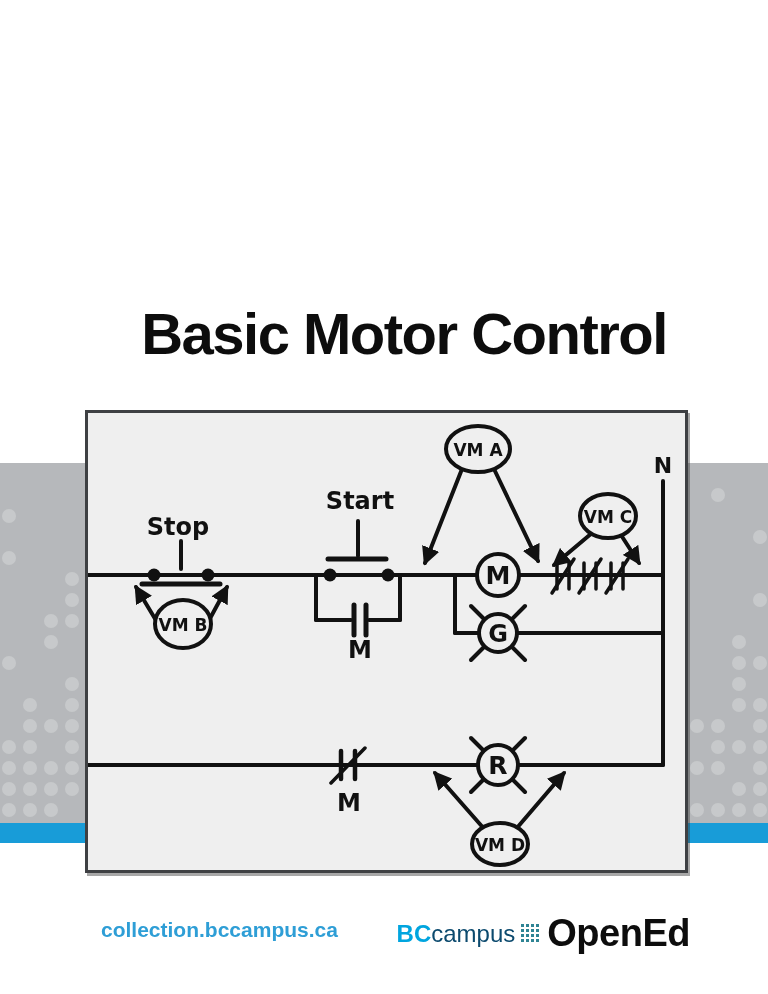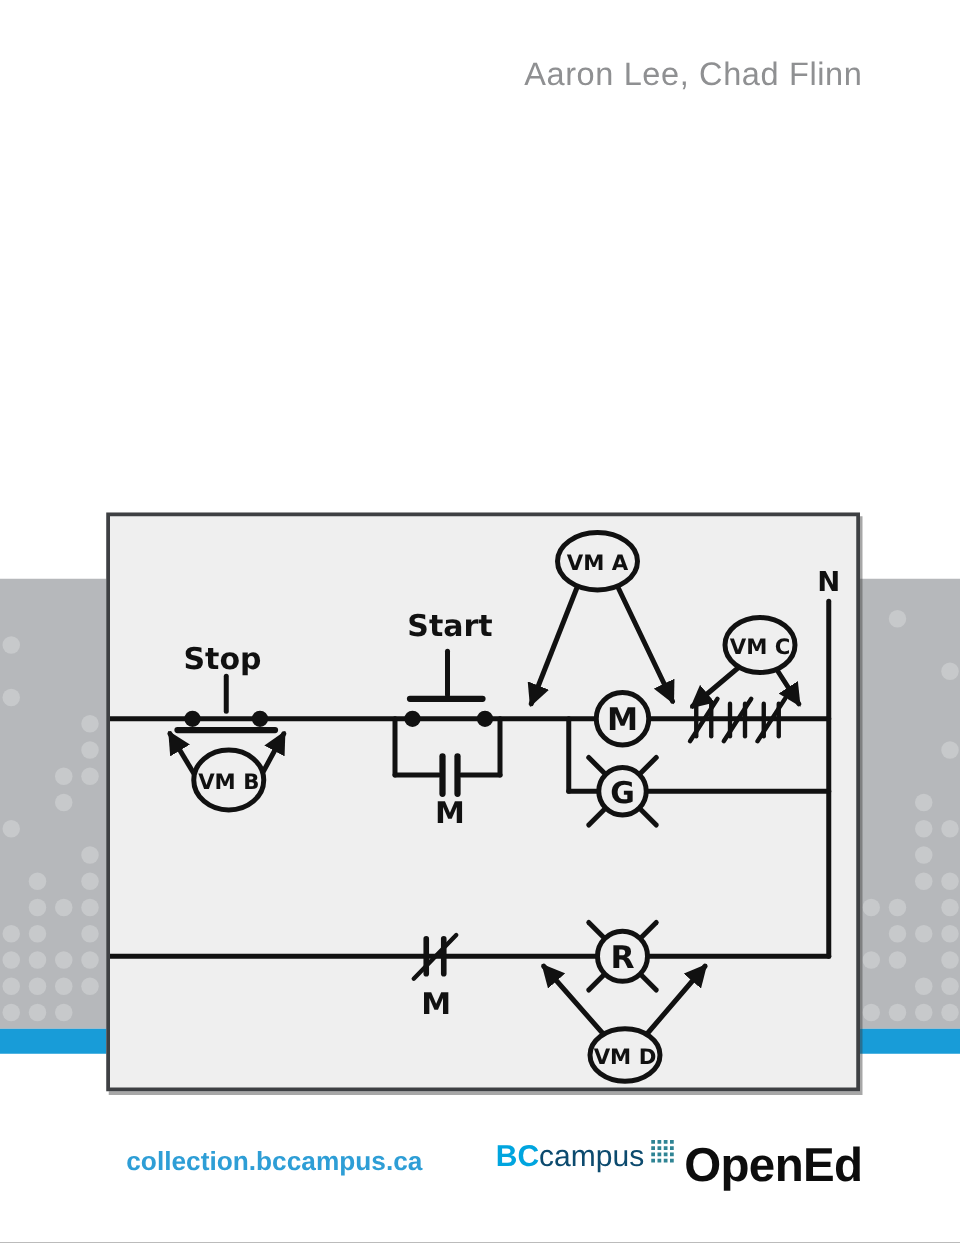--- a/index.html
+++ b/index.html
@@ -15,34 +15,34 @@
   .band .dot{position:absolute;width:14px;height:14px;border-radius:50%;background:#c7c9cb;}
   .stripe{position:absolute;left:0;top:823px;width:768px;height:20px;background:#189cd8;z-index:1;}
   
   .diagram-box{position:absolute;left:85px;top:410px;width:597px;height:457px;background:#efefef;
                border:3px solid #3e4043;box-shadow:2px 3px 0 rgba(60,60,60,.45);z-index:2;}
   .diagram-box svg{display:block;width:597px;height:457px;}
   svg text{font-family:"DejaVu Sans","Liberation Sans",sans-serif;font-weight:bold;fill:#111;}
   
   .footer-url{position:absolute;left:101px;top:918px;font-size:21px;font-weight:700;color:#2e9ed6;
               text-decoration:none;z-index:3;}
-  .logo{position:absolute;right:78px;top:912px;display:flex;z-index:3;}
+  .logo{position:absolute;right:78px;top:912px;display:flex;align-items:center;z-index:3;}
   .logo .bc{font-size:24px;font-weight:700;color:#00a5df;}
   .logo .campus{font-size:24px;font-weight:400;color:#0c4a6e;}
   .logo .grid{display:grid;grid-template-columns:repeat(4,4px);grid-auto-rows:4px;gap:1px;margin:0 7px 0 6px;}
   .logo .grid i{display:block;width:3px;height:3px;background:#2f8494;}
   .logo .opened{font-size:38px;font-weight:700;color:#0d0d0d;letter-spacing:-0.5px;}
 </style>
 </head>
 <body>
 
 <div id="page">
 
-  <div class="author">Aaron Lee, Chad Flinn</div>
-
+
+  <div class="title">Basic Motor Control</div>
 
   <div class="band">
       <div class="dot" style="left: 2px; top: 46px;"></div>
       <div class="dot" style="left: 2px; top: 88px;"></div>
       <div class="dot" style="left: 65px; top: 109px;"></div>
       <div class="dot" style="left: 65px; top: 130px;"></div>
       <div class="dot" style="left: 44px; top: 151px;"></div>
       <div class="dot" style="left: 65px; top: 151px;"></div>
       <div class="dot" style="left: 44px; top: 172px;"></div>
       <div class="dot" style="left: 2px; top: 193px;"></div>

